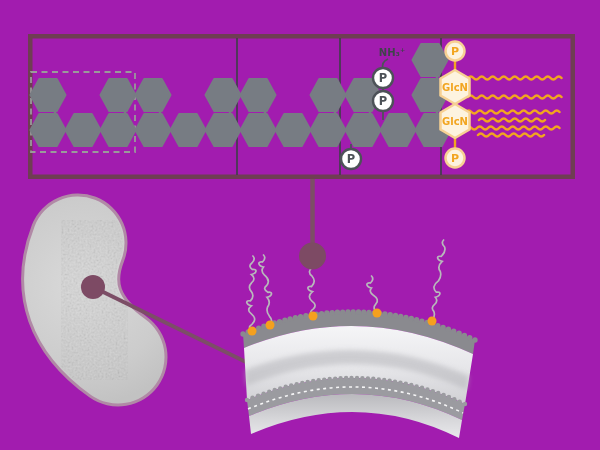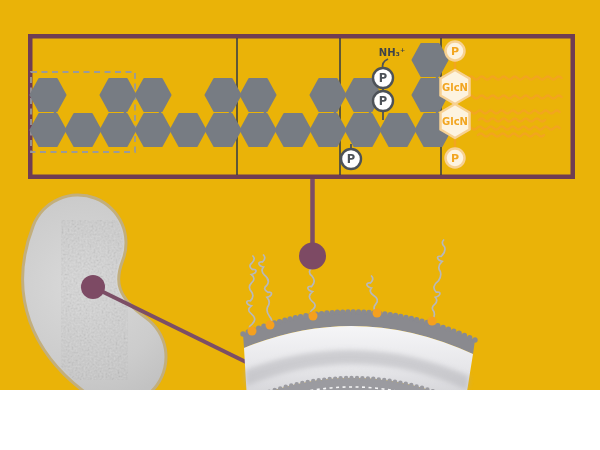--- a/index.html
+++ b/index.html
@@ -1,16 +1,16 @@
 <!DOCTYPE html>
 <html><head>
 <meta charset="utf-8">
 <style>
   html,body{margin:0;padding:0;background:#ffffff;}
-  .stage{position:relative;width:600px;height:390px;background:#eab308;overflow:hidden;
+  .stage{position:relative;width:600px;height:450px;background:#a21caf;overflow:hidden;
          font-family:"DejaVu Sans","Liberation Sans",sans-serif;}
   svg{position:absolute;left:0;top:0;}
   svg text{font-family:"DejaVu Sans","Liberation Sans",sans-serif;}
 </style>
 </head>
 <body>
 
 <div class="stage">
   <svg id="scene" width="600" height="450" viewBox="0 0 600 450">
     <defs id="defs">

